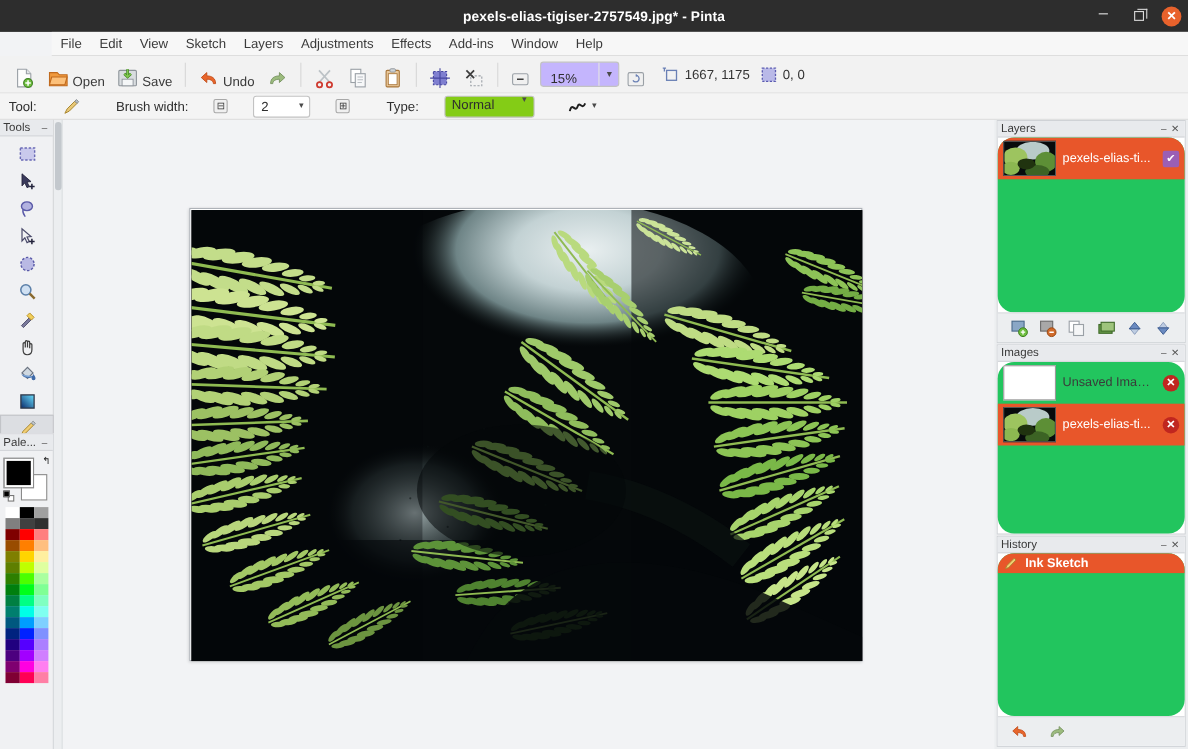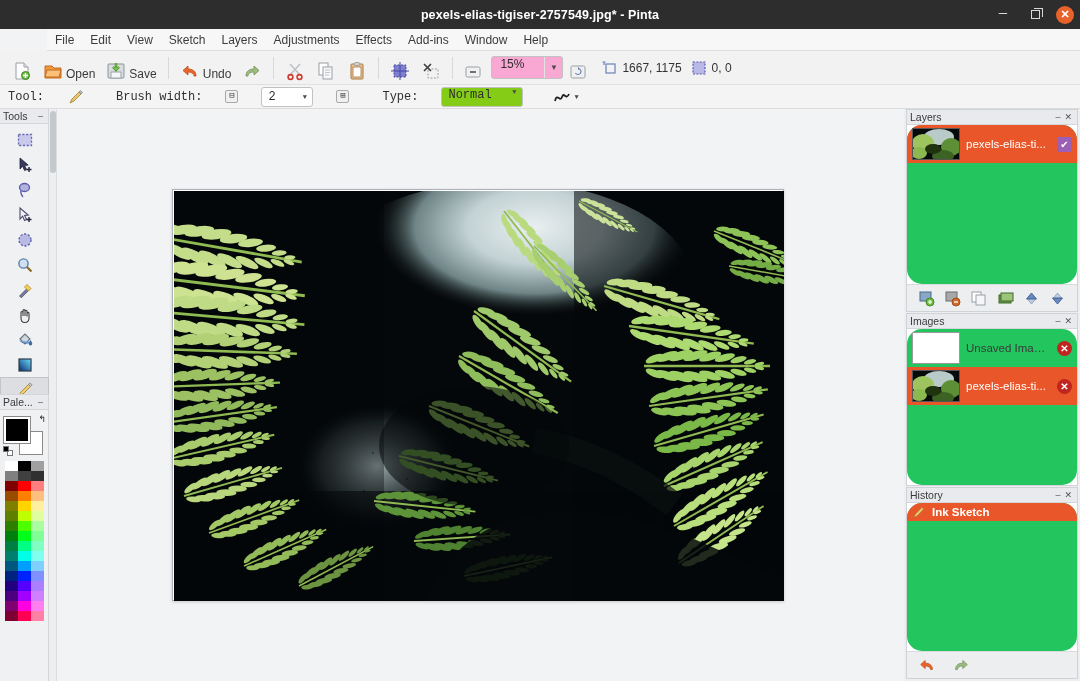--- a/index.html
+++ b/index.html
@@ -60,37 +60,37 @@
   }
   .tb-btn {
     height: 28px; display: flex; align-items: flex-end; gap: 3px;
     padding: 0 4px; cursor: default; border: 1px solid transparent;
     border-radius: 3px;
   }
   .tb-btn .lbl { font-size: 12px; color: #3a3a3a; }
   .tb-sep { width: 1px; height: 22px; background: #d8d8d8; margin: 0 5px; }
 
   .zoombox {
-    display: flex; align-items: flex-start;
-    border: 1px solid #c2c2c2; background: #f9a8d4; border-radius: 3px;
+    display: flex; align-items: flex-end;
+    border: 1px solid #c2c2c2; background: #c4b5fd; border-radius: 3px;
     height: 23px; width: 72px; margin-left: 3px;
   }
   .zoombox .zval { flex: 1; padding-left: 8px; font-size: 12px; color: #2e2e2e; }
   .zoombox .zarr {
     width: 18px; text-align: center; font-size: 8px; color: #4a4a4a;
     border-left: 1px solid #e3e3e3; line-height: 21px;
   }
   .statusgrp { display: flex; align-items: center; gap: 5px; margin-left: 8px; }
   .statusgrp .txt { font-size: 12px; color: #333; }
 
   
   .optbar {
     position: absolute; left: 0; top: 85px; width: 1080px; height: 24px;
     background: #f4f4f4; border-bottom: 1px solid #dcdcdc;
-    display: flex; align-items: center; padding-left: 8px; gap: 23px; font-family: Liberation Mono, monospace;
+    display: flex; align-items: center; padding-left: 8px; gap: 23px;
   }
   .optbar .olabel { font-size: 12px; color: #2f2f2f; }
   .spinbtn {
     width: 13px; height: 13px; border: 1px solid #a8a8a8; background: #f0f0f0;
     font-size: 9px; line-height: 11px; text-align: center; color: #333;
     border-radius: 2px; cursor: default;
   }
   .numbox {
     display: flex; align-items: center; background: #fff;
     border: 1px solid #c2c2c2; border-radius: 3px; height: 20px; width: 52px;

